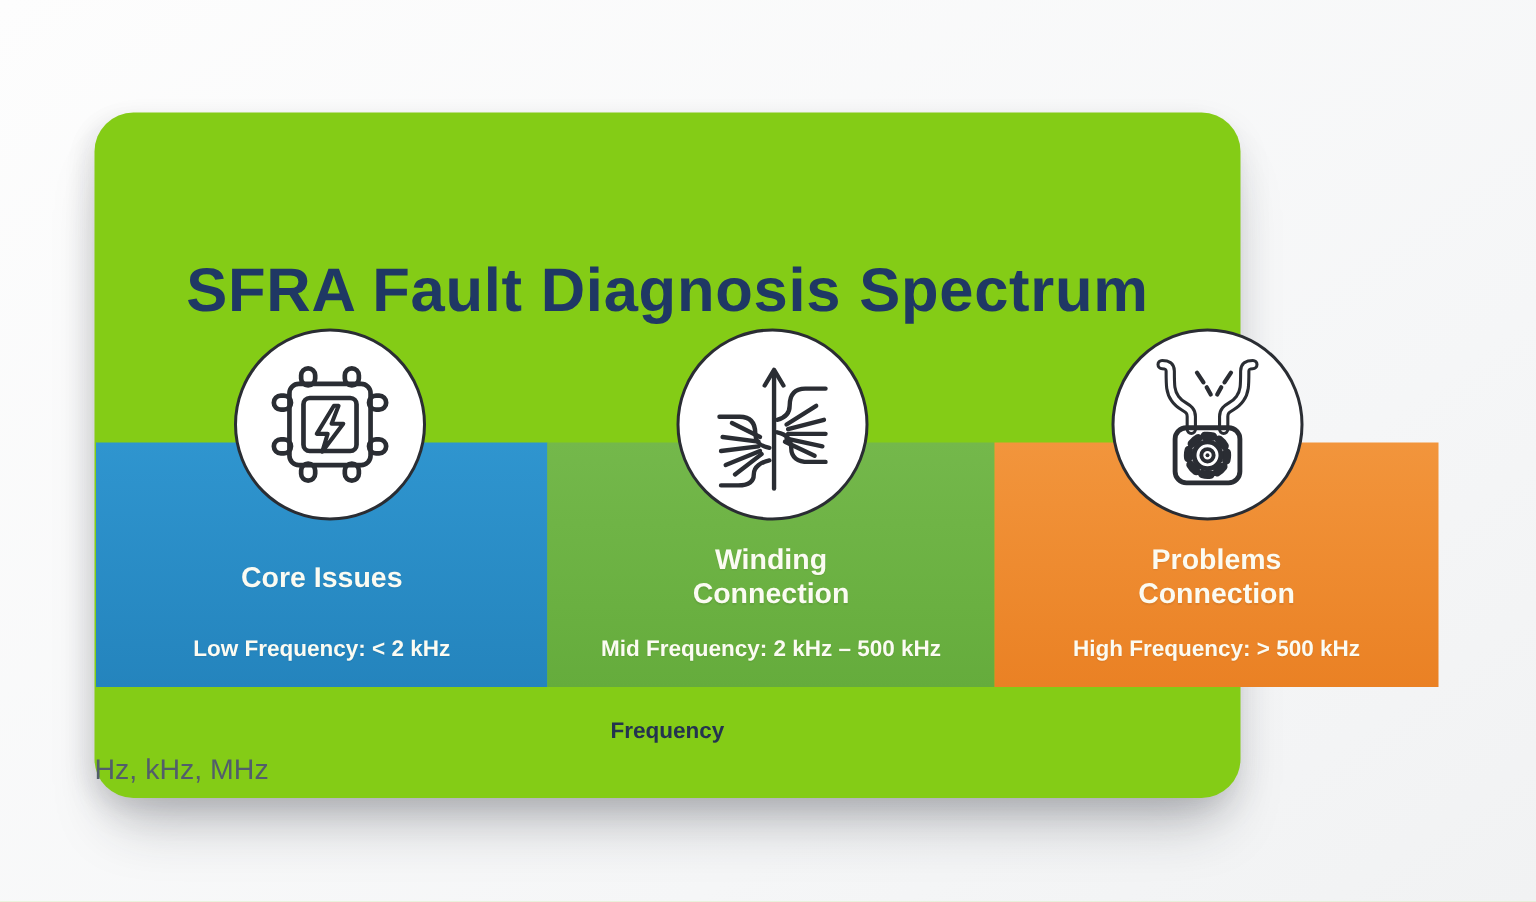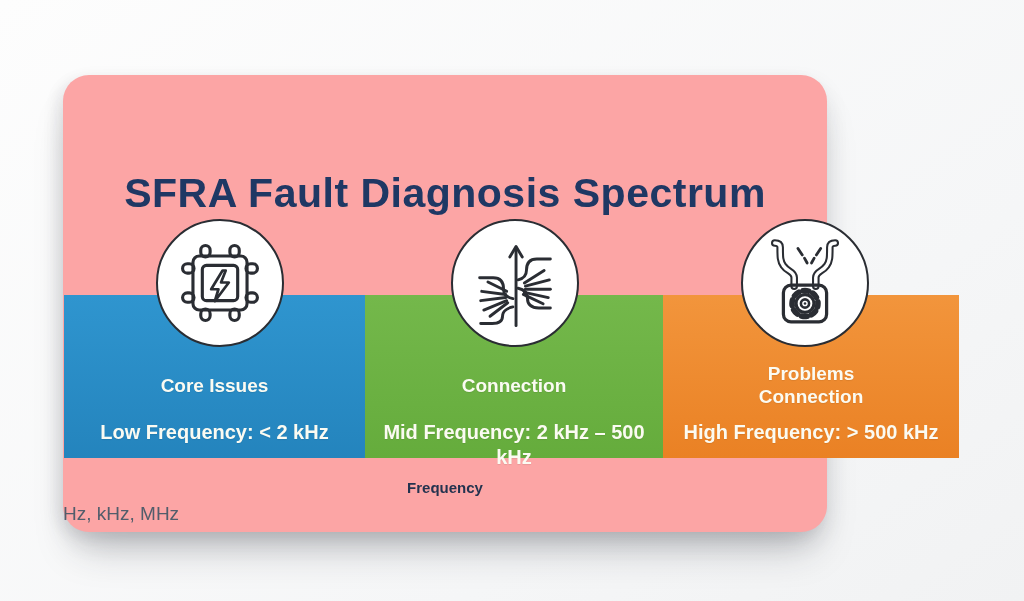--- a/index.html
+++ b/index.html
@@ -6,21 +6,21 @@
   html, body {
     width: 1024px; height: 601px;
     overflow: hidden;
     font-family: "Liberation Sans", sans-serif;
     background: linear-gradient(145deg, #fdfdfd 0%, #f5f6f7 70%, #f1f2f3 100%);
   }
   .card {
     position: absolute;
     left: 63px; top: 75px;
     width: 764px; height: 457px;
-    background: #fca5a5;
+    background: #84cc16;
     border-radius: 26px;
     box-shadow: 0 28px 40px -14px rgba(35,40,50,0.28), 0 10px 22px rgba(35,40,50,0.10), -6px 4px 14px rgba(35,40,50,0.06);
   }
   .title {
     position: absolute;
     top: 94px; left: 0; right: 0;
     text-align: center;
     font-size: 41px;
     line-height: 48px;
     font-weight: 700;
@@ -45,21 +45,21 @@
     text-align: center;
     font-size: 19px; line-height: 23px;
     font-weight: 700;
     color: var(--band-text, #FBFBF2);
     text-shadow: 0 1px 1px rgba(0,0,0,0.08);
   }
   .band-range {
     position: absolute;
     top: 125px; left: 0; right: 0;
     text-align: center;
-    font-size: 20px; line-height: 25px;
+    font-size: 15px; line-height: 25px;
     font-weight: 700;
     color: var(--band-text, #FBFBF2);
     text-shadow: 0 1px 1px rgba(0,0,0,0.08);
   }
   .icon-circle {
     position: absolute;
     top: 144px;
     width: 128px; height: 128px;
     background: #ffffff;
     border: 2.5px solid var(--icon-stroke, #2A2D33);
@@ -97,20 +97,21 @@
   <div class="bands">
     <div class="band band-blue" style="background: linear-gradient(rgb(47, 149, 207), rgb(36, 132, 189));">
       <div class="band-name">
         <div>Core Issues</div>
         <div></div>
       </div>
       <div class="band-range">Low Frequency: &lt; 2 kHz</div>
     </div>
     <div class="band band-green" style="background: linear-gradient(rgb(116, 184, 75), rgb(101, 172, 60));">
       <div class="band-name">
+        <div>Winding</div>
         <div>Connection</div>
       </div>
       <div class="band-range">Mid Frequency: 2 kHz – 500 kHz</div>
     </div>
     <div class="band band-orange" style="background: linear-gradient(rgb(242, 149, 60), rgb(234, 129, 36));">
       <div class="band-name">
         <div>Problems</div>
         <div>Connection</div>
       </div>
       <div class="band-range">High Frequency: &gt; 500 kHz</div>

